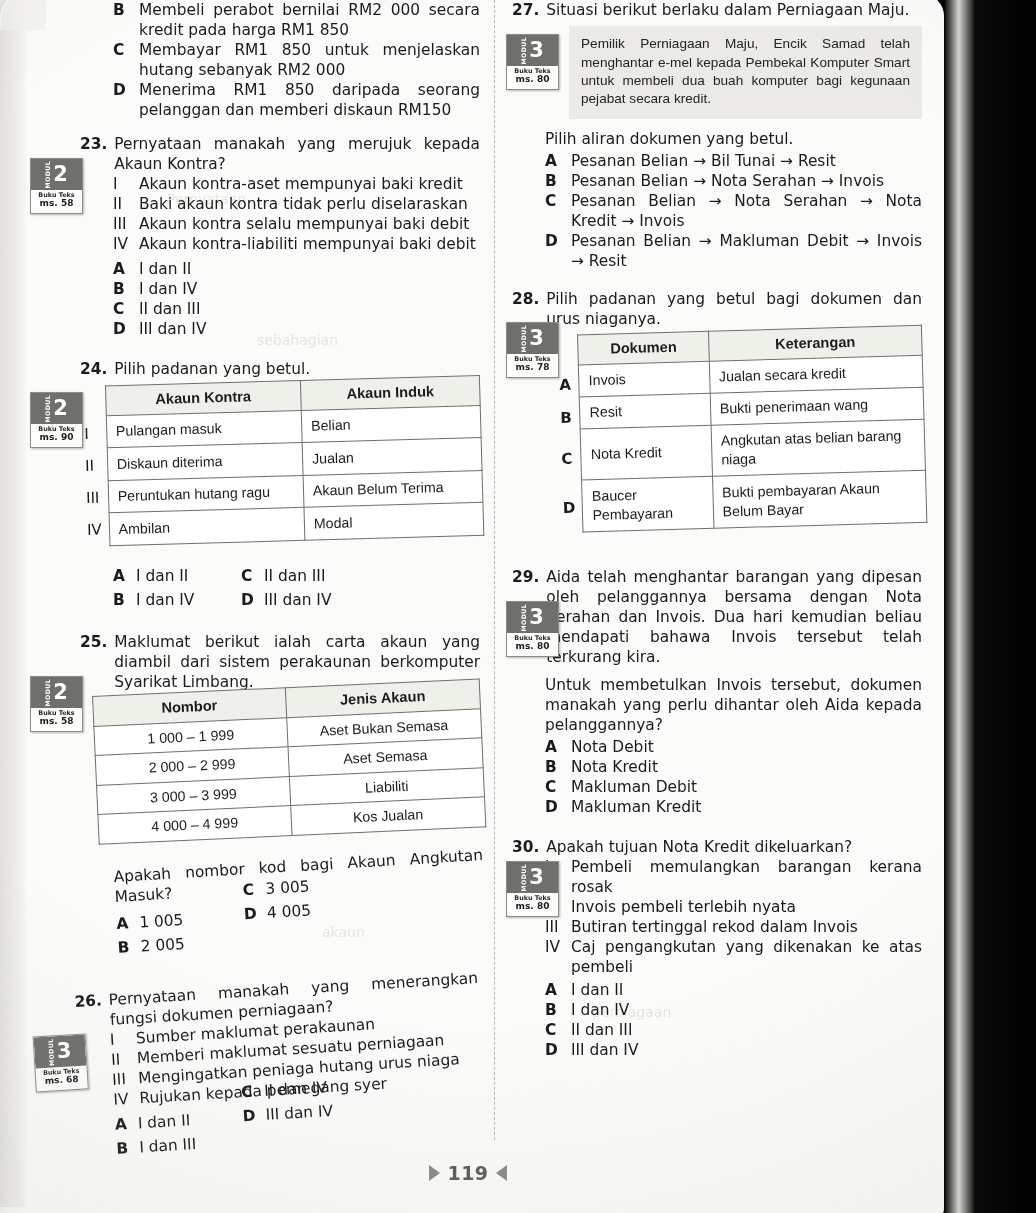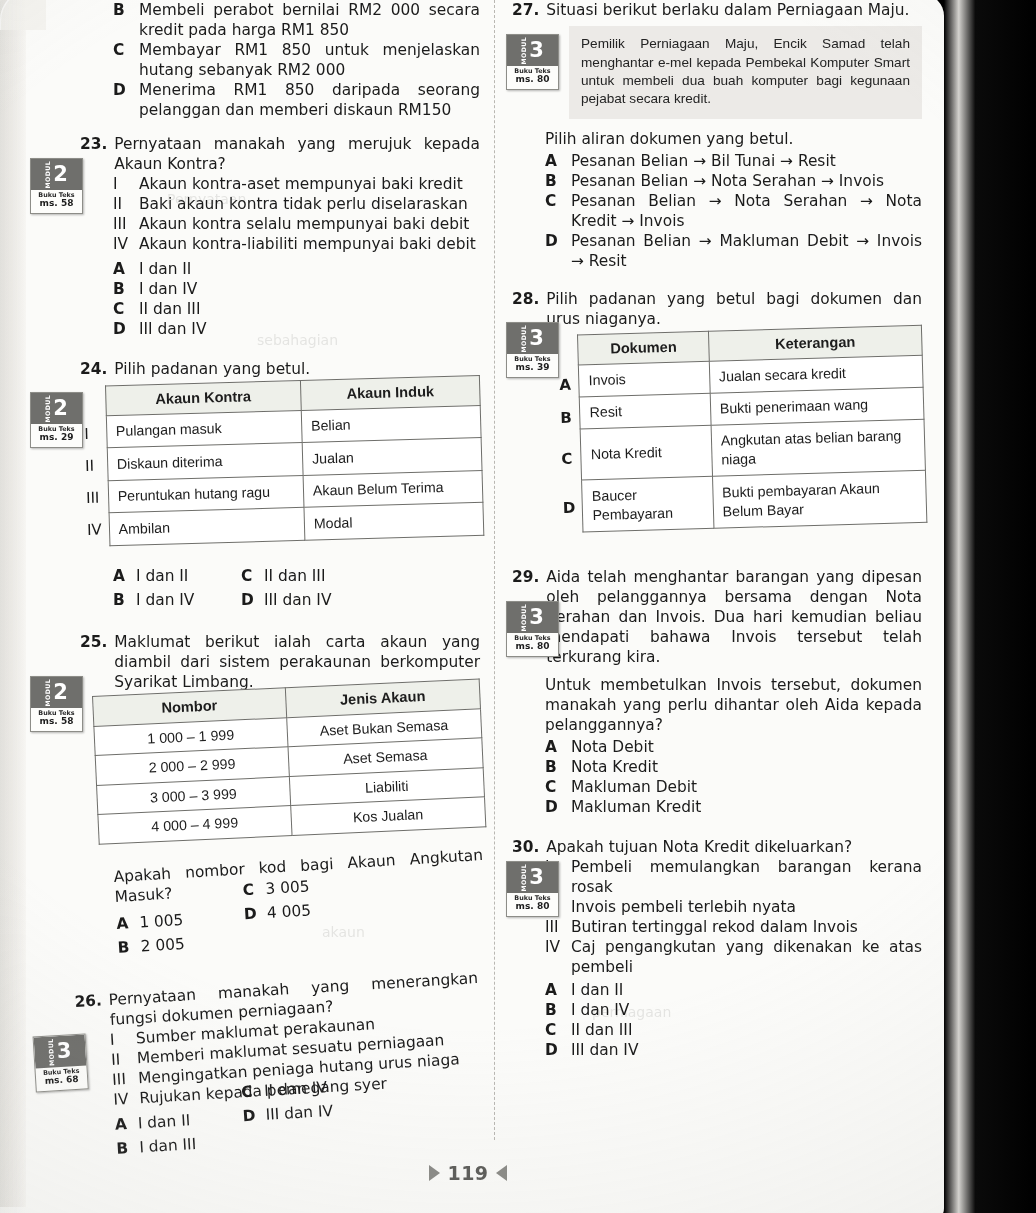--- a/index.html
+++ b/index.html
@@ -371,21 +371,21 @@
           </div>
         </div>
 
         <div class="q" style="margin-top:20px;">
           <div class="badge" style="left:-50px; top:33px;">
             <div class="top">
               <span class="modul">MODUL</span>
               <span class="num">2</span>
             </div>
             <div class="bt">Buku Teks</div>
-            <div class="ms">ms. 29</div>
+            <div class="ms">ms. 90</div>
           </div>
           <div class="qhead">
             <span class="qnum">24.</span>
             <span class="qtext" style="text-align:left;">Pilih padanan yang betul.</span>
           </div>
 
           <div class="tbl-wrap skew1" style="margin:7px 0 0 3px;">
             <div class="rowlabels">
               <div class="sp" style="height:33px"></div>
               <div class="lbl" style="height:32px">I</div>
@@ -599,21 +599,21 @@
           </div>
         </div>
 
         <div class="q" style="margin-top:18px;">
           <div class="badge" style="left:-6px; top:33px;">
             <div class="top">
               <span class="modul">MODUL</span>
               <span class="num">3</span>
             </div>
             <div class="bt">Buku Teks</div>
-            <div class="ms">ms. 39</div>
+            <div class="ms">ms. 78</div>
           </div>
           <div class="qhead">
             <span class="qnum">28.</span>
             <span class="qtext">Pilih padanan yang betul bagi dokumen dan urus niaganya.</span>
           </div>
 
           <div class="tbl-wrap skew1" style="margin:6px 0 0 46px;">
             <div class="rowlabels">
               <div class="sp" style="height:34px"></div>
               <div class="lbl bold" style="height:33px">A</div>

